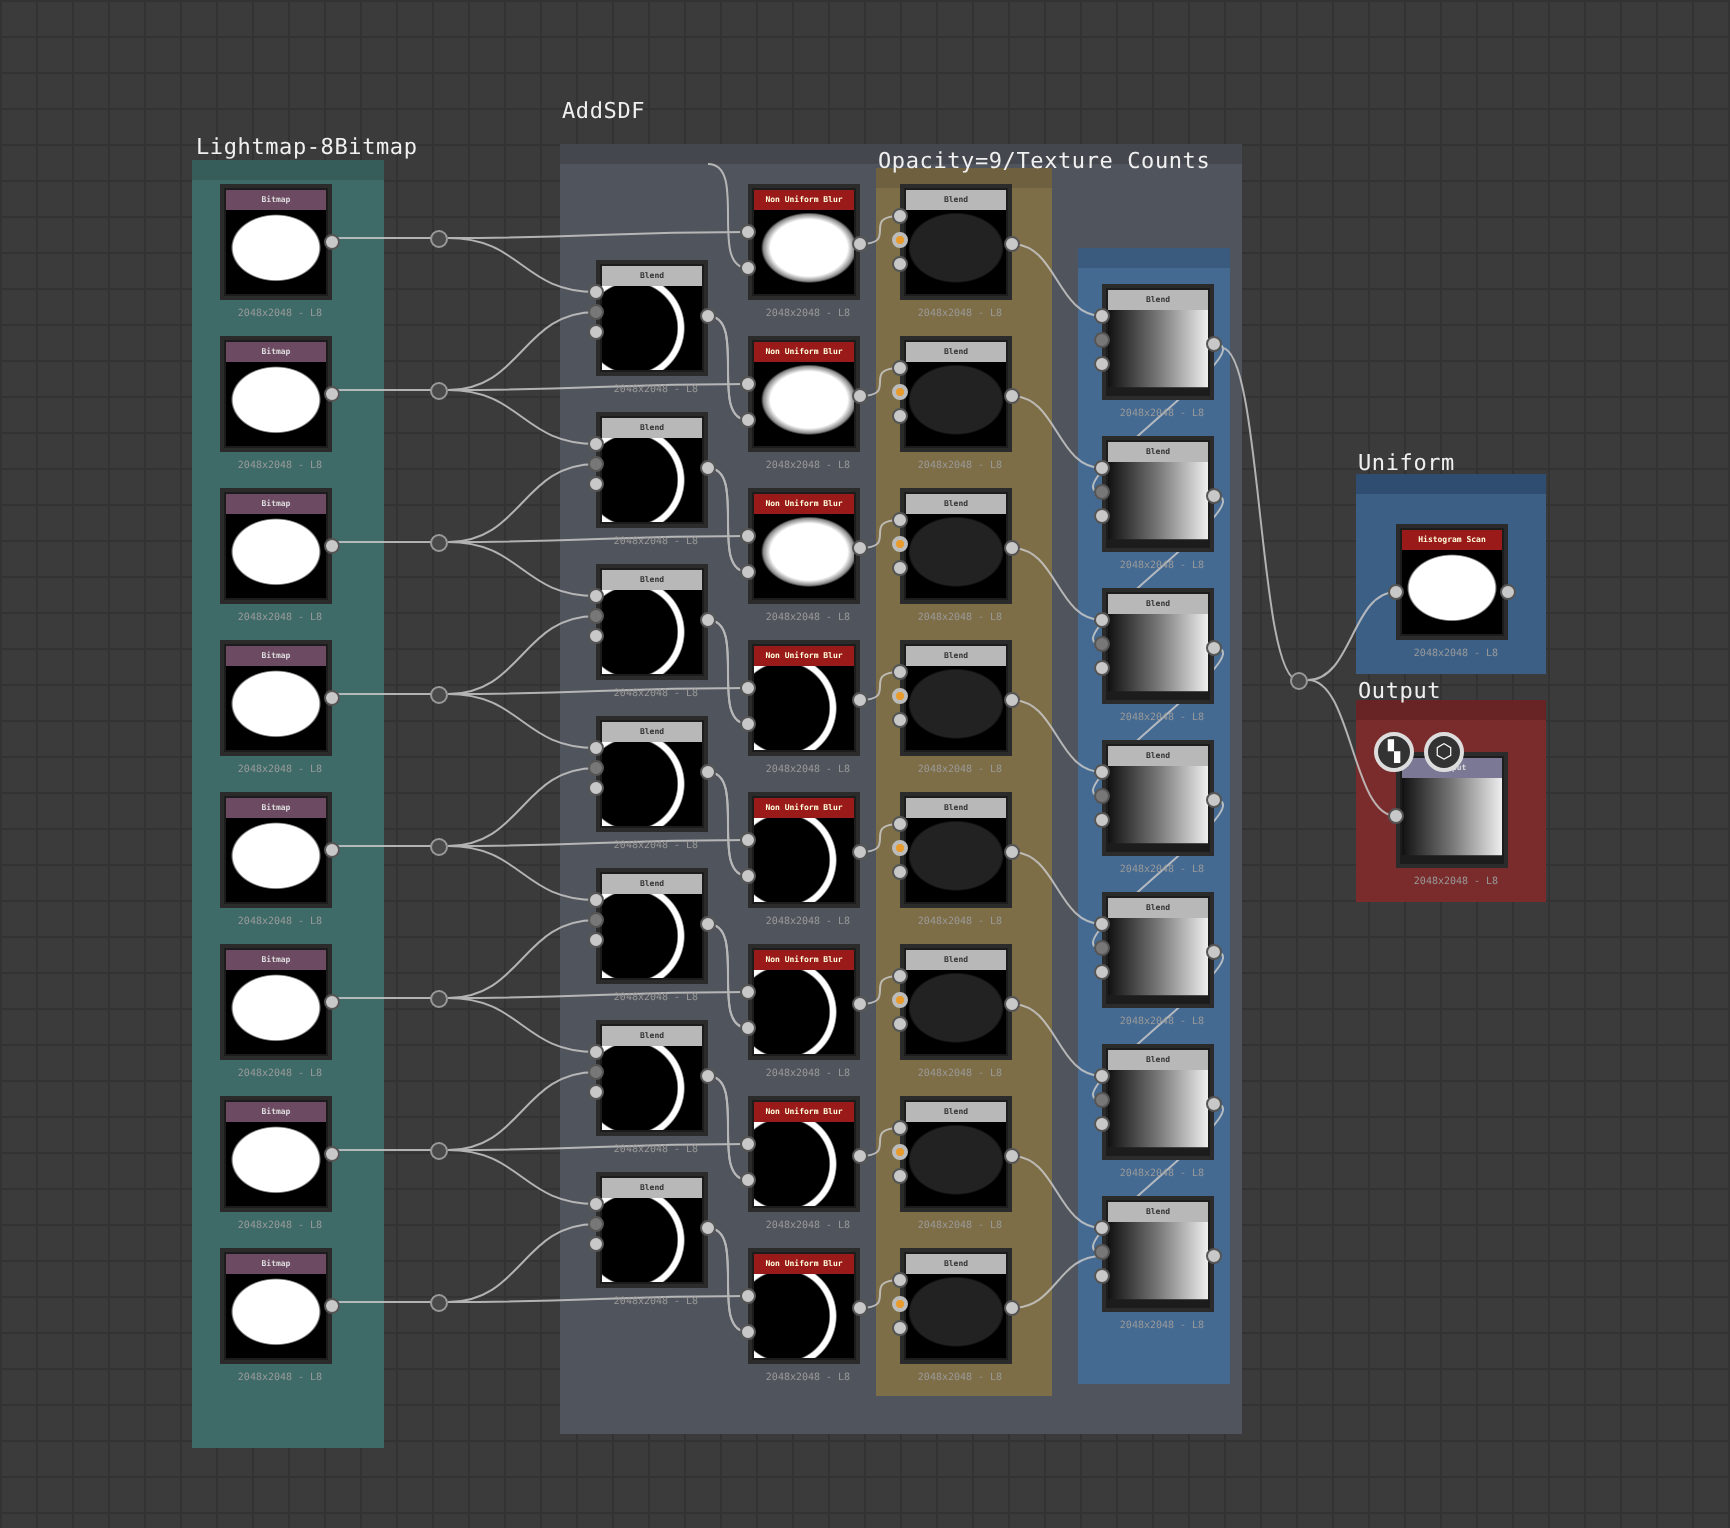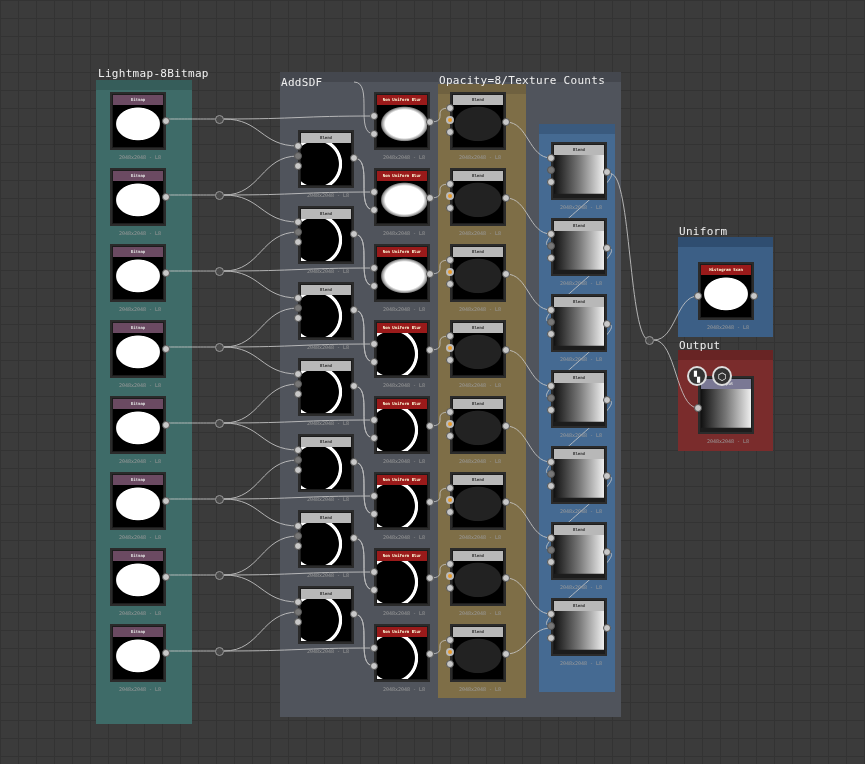--- a/index.html
+++ b/index.html
@@ -36,26 +36,26 @@
 <div id="canvas">
 
   <div class="frame" style="left:96px;top:80px;width:96px;height:644px;background:#3e6b68;">
     <div class="frame-bar" style="background:#365d5a;"></div>
   </div>
   <div class="frame-title" style="left:98px;top:67px;">Lightmap-8Bitmap</div>
 
   <div class="frame" style="left:280px;top:72px;width:341px;height:645px;background:#50545c;">
     <div class="frame-bar" style="background:#44474e;"></div>
   </div>
-  <div class="frame-title" style="left:281px;top:76px;">AddSDF</div>
+  <div class="frame-title" style="left:281px;top:49px;">AddSDF</div>
 
   <div class="frame" style="left:438px;top:84px;width:88px;height:614px;background:#7e6e47;">
     <div class="frame-bar" style="background:#6f6140;"></div>
   </div>
-  <div class="frame-title" style="left:439px;top:74px;">Opacity=8/Texture Counts</div>
+  <div class="frame-title" style="left:439px;top:74px;">Opacity=9/Texture Counts</div>
 
   <div class="frame" style="left:539px;top:124px;width:76px;height:568px;background:#456a92;">
     <div class="frame-bar" style="background:#3a5a7e;"></div>
   </div>
 
   <div class="frame" style="left:678px;top:237px;width:95px;height:100px;background:#3c5f86;">
     <div class="frame-bar" style="background:#2f4d70;"></div>
   </div>
   <div class="frame-title" style="left:679px;top:225px;">Uniform</div>
 

